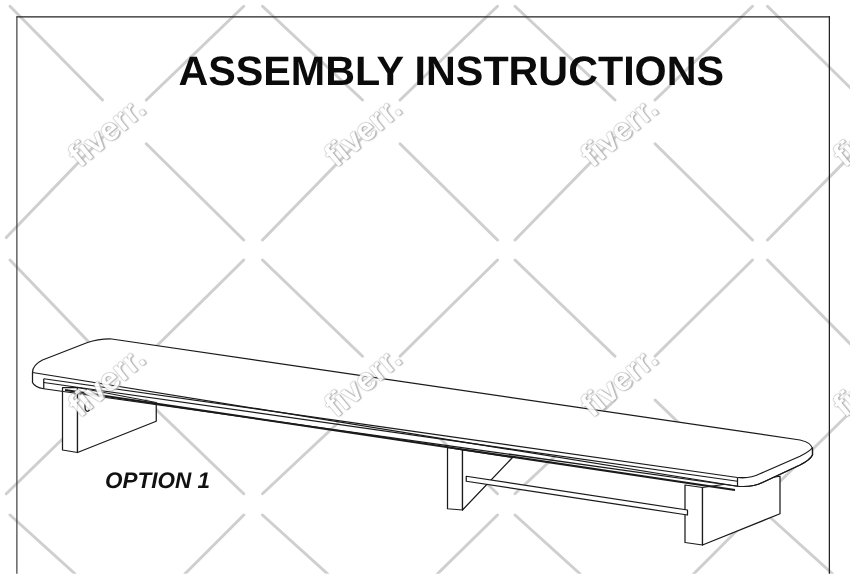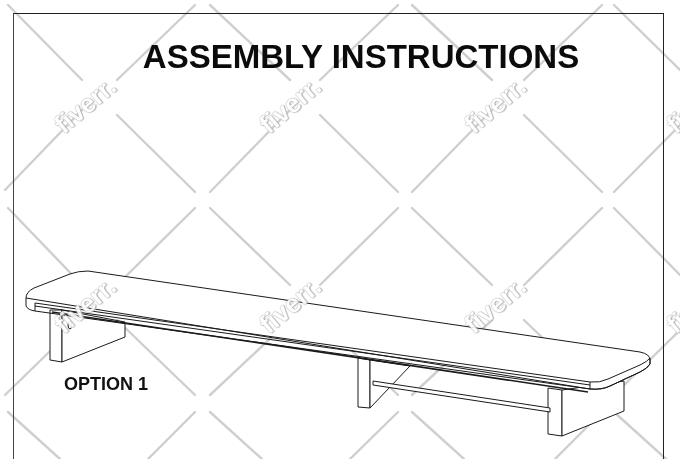--- a/index.html
+++ b/index.html
@@ -8,22 +8,22 @@
       position: absolute; left: 13px; top: 13px; width: 651px; height: 470px;
       border-top: 1.5px solid #222; border-left: 1.5px solid #444; border-right: 1.5px solid #222;
       box-sizing: border-box;
     }
     .title {
       position: absolute; left: 0; top: 38px; width: 680px; text-align: center;
       font-family: "Liberation Sans", sans-serif; font-weight: bold; font-size: 33px;
       color: #0b0b0b; letter-spacing: 0px; transform: translateX(1px); margin-left: 20px;
     }
     .caption {
-      position: absolute; left: 64px; top: 374px;
-      font-family: "Liberation Sans", sans-serif; font-weight: bold; 
+      position: absolute; left: 84px; top: 374px;
+      font-family: "Liberation Sans", sans-serif; font-weight: bold; font-style: italic;
       font-size: 18px; color: #111;
     }
     .drawing { position: absolute; left: 0; top: 0; width: 680px; height: 459px; }
     .watermark { position: absolute; left: 0; top: 0; width: 680px; height: 459px; pointer-events: none; }
     .wm-text {
       position: absolute; font-family: "Liberation Sans", sans-serif; font-weight: bold;
       font-size: 26px; color: #ffffff; transform: rotate(-40deg);
       text-shadow: 0 0 1px #9a9a9a, 0 0 1px #9a9a9a, 1px 1px 1px #b5b5b5;
       opacity: 0.9;
     }

